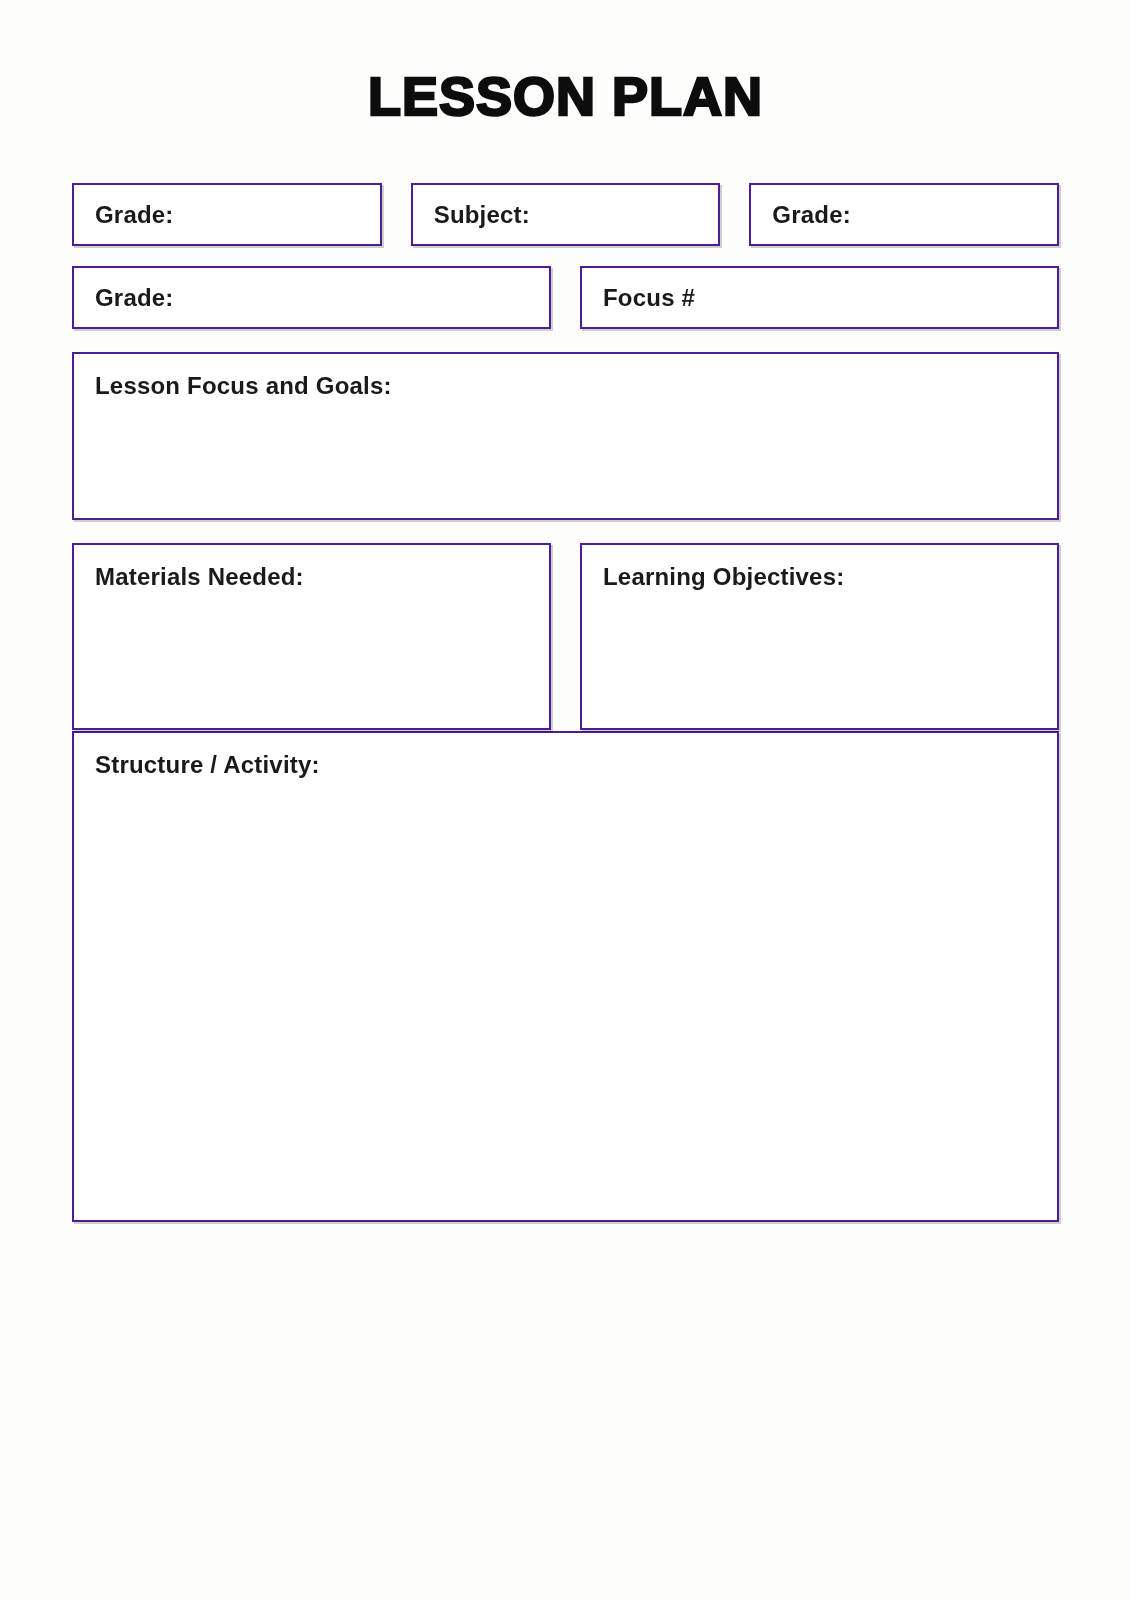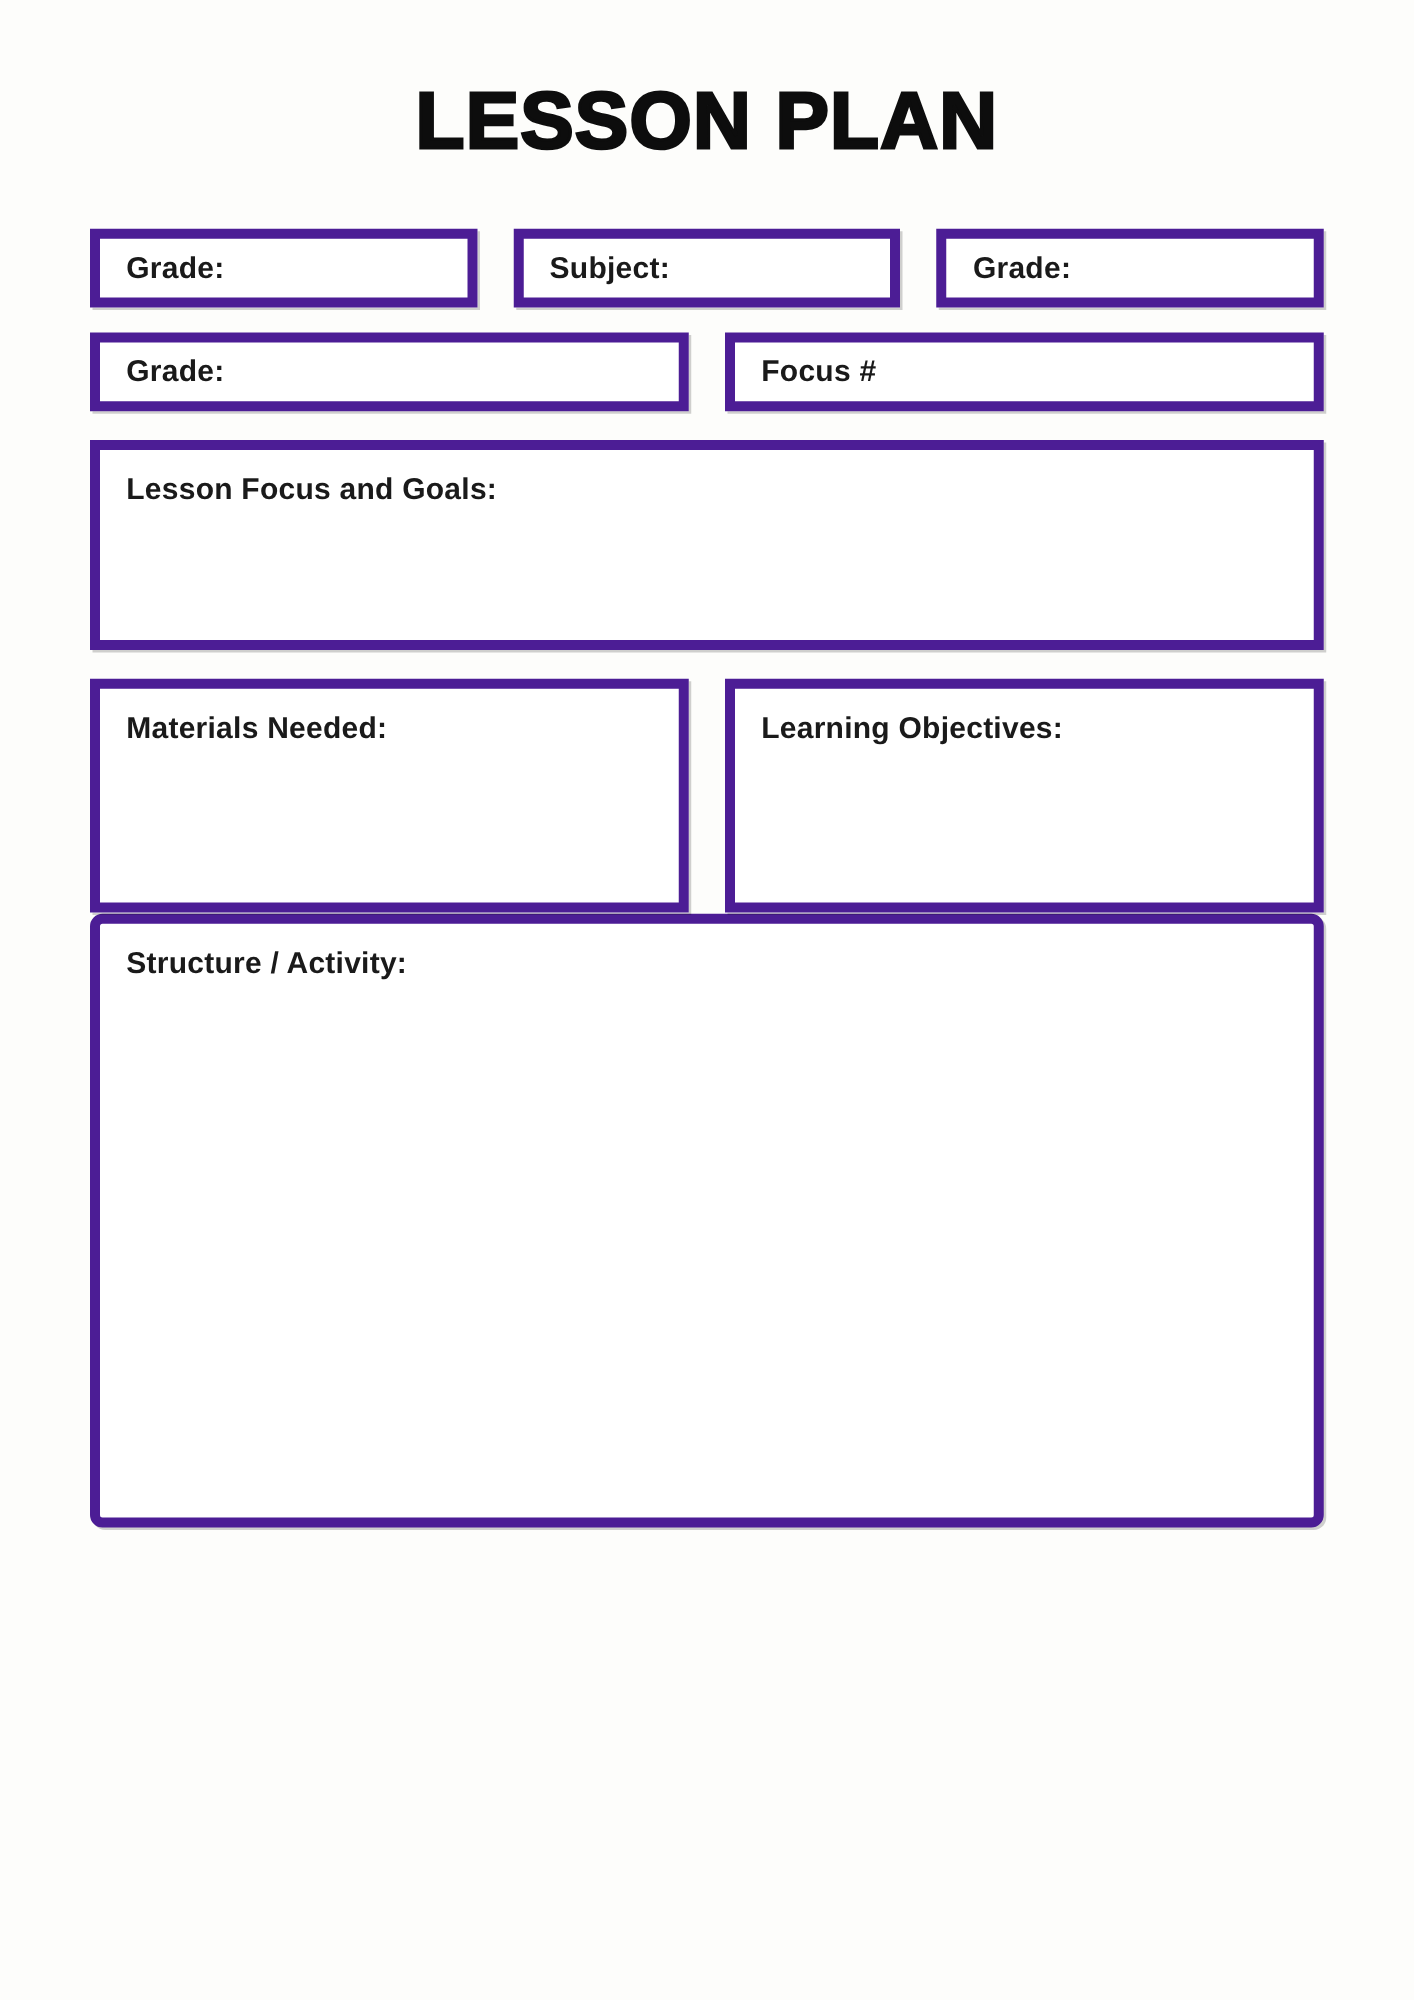--- a/index.html
+++ b/index.html
@@ -16,37 +16,37 @@
     width: 1131px;
     height: 1600px;
     padding: 0 72px;
     background: #FDFDFB;
   }
 
   .title {
     margin-top: 58px;
     margin-bottom: 49px;
     text-align: center;
-    font-size: 64px;
+    font-size: 54px;
     line-height: 76px;
     font-weight: 900;
     letter-spacing: 1px;
     color: #0D0D0D;
     -webkit-text-stroke: 2.5px #0D0D0D;
     font-family: "Liberation Sans", "DejaVu Sans", sans-serif;
   }
 
   .row {
     display: flex;
     gap: 29px;
   }
 
   .box {
     background: #FFFFFF;
-    border: 8px solid #4c1d95;
+    border: 2px solid #4c1d95;
     box-shadow: 2px 2px 0 rgba(0,0,0,0.18);
     text-align: center;
   }
 
   
   .box.small {
     height: 63px;
     display: flex;
     align-items: center;
     padding: 0 21px;
@@ -65,21 +65,21 @@
     font-weight: 700;
     color: #1A1A1A;
     letter-spacing: 0.2px;
     white-space: nowrap;
   }
 
   .mb-row1   { margin-bottom: 20px; }
   .mb-row2   { margin-bottom: 23px; }
   .mb-focus  { margin-bottom: 23px; }
   .mb-row3   { margin-bottom: 1px; }
-  .mb-struct { margin-bottom: 21px; border-radius: 10px; }
+  .mb-struct { margin-bottom: 21px; }
 
   .h-focus     { height: 168px; }
   .h-materials { height: 187px; flex: 1; }
   .h-struct    { height: 491px; }
   .h-assess    { height: 266px; }
   .half        { flex: 1; }
 </style>
 </head>
 <body>
 

